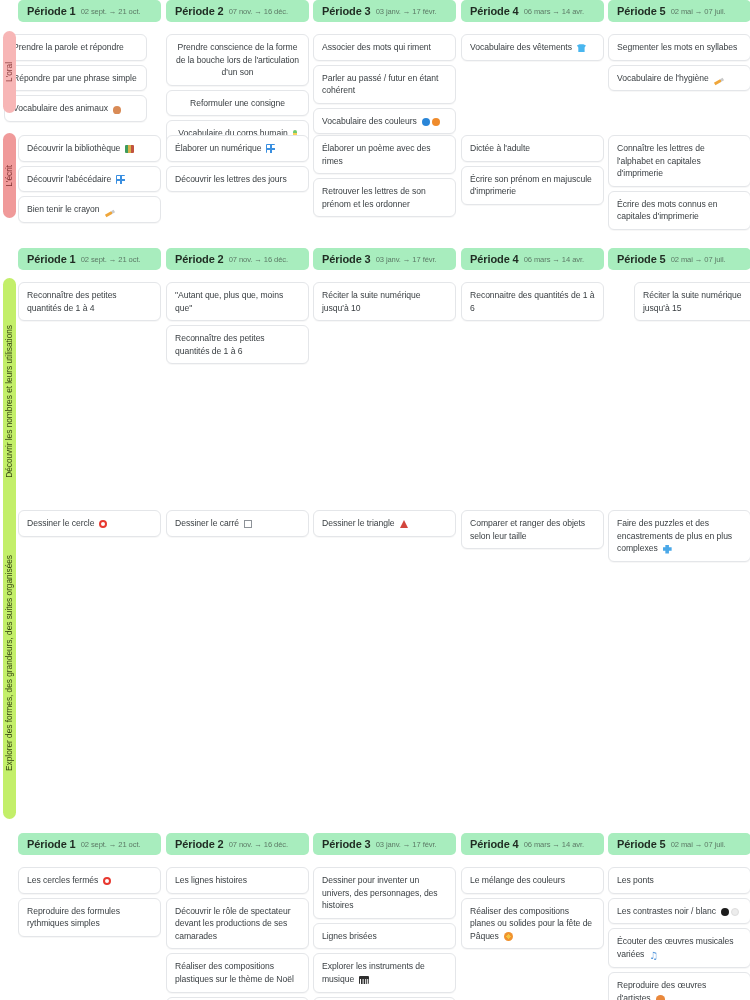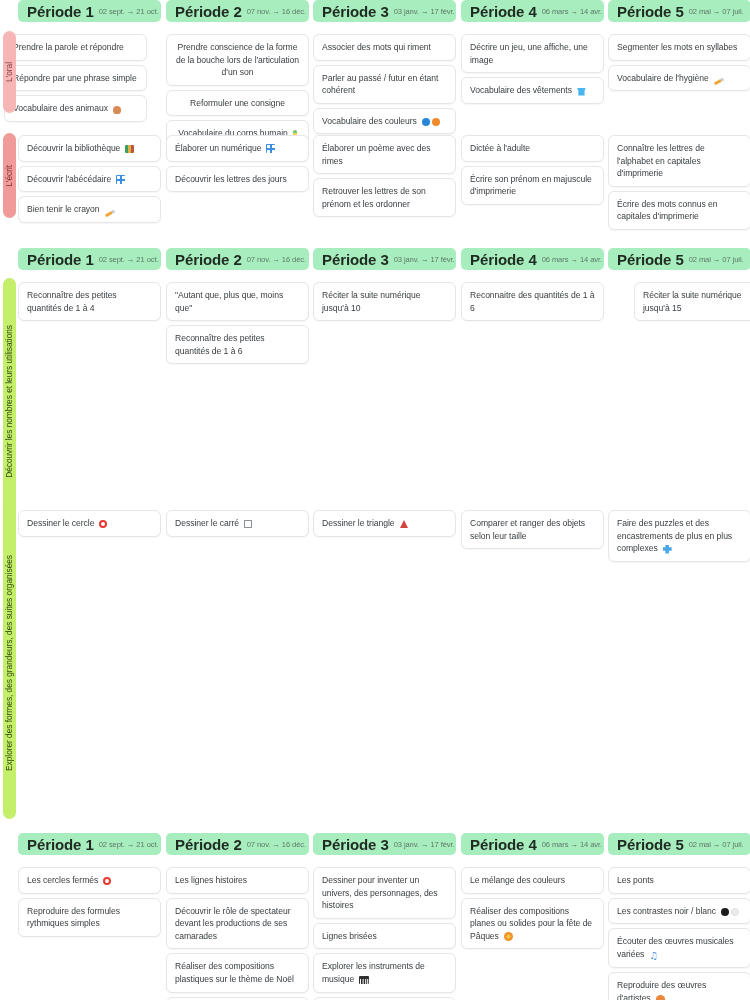--- a/index.html
+++ b/index.html
@@ -45,21 +45,21 @@
     background: #a8edbe;
     border-radius: 5px;
     box-sizing: border-box;
     padding: 0 9px;
     display: flex;
     align-items: center;
     white-space: nowrap;
     overflow: hidden;
   }
   .period-name {
-    font-size: 15px;
+    font-size: 11px;
     font-weight: bold;
     color: #1f2b22;
     letter-spacing: -0.1px;
   }
   .period-dates {
     font-size: 7.6px;
     color: #5c7a66;
     margin-left: 5px;
     letter-spacing: -0.1px;
   }
@@ -175,21 +175,20 @@
         <div class="card"><span>Prendre conscience de la forme de la bouche lors de l'articulation d'un son</span></div>
         <div class="card"><span>Reformuler une consigne</span></div>
         <div class="card"><span>Vocabulaire du corps humain</span><span class="emo"><span class="g g-body"></span></span></div>
       </div>
       <div class="col" style="left: 313px; top: 34px;">
         <div class="card"><span>Associer des mots qui riment</span></div>
         <div class="card"><span>Parler au passé / futur en étant cohérent</span></div>
         <div class="card"><span>Vocabulaire des couleurs</span><span class="emo"><span class="g g-dot-blue"></span><span class="g g-dot-orange"></span></span></div>
       </div>
       <div class="col" style="left: 461px; top: 34px;">
-        <div class="card"><span>Décrire un jeu, une affiche, une image</span></div>
         <div class="card"><span>Vocabulaire des vêtements</span><span class="emo"><span class="g g-shirt"></span></span></div>
       </div>
       <div class="col" style="left: 608px; top: 34px;">
         <div class="card"><span>Segmenter les mots en syllabes</span></div>
         <div class="card"><span>Vocabulaire de l'hygiène</span><span class="emo"><span class="g g-pencil"></span></span></div>
       </div>
       <div class="vlabel pink-light" style="top: 31px; height: 82px;">
         <span>L'oral</span>
       </div>
       <div class="col" style="left: 18px; top: 135px;">

